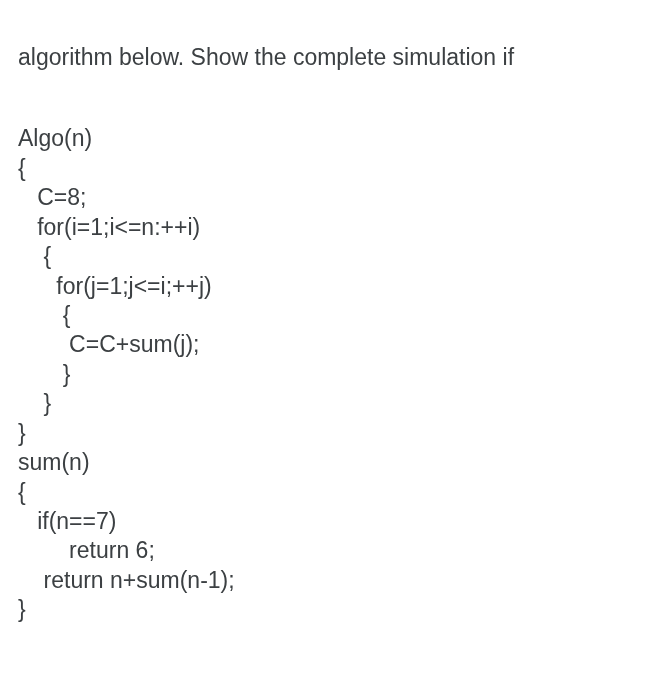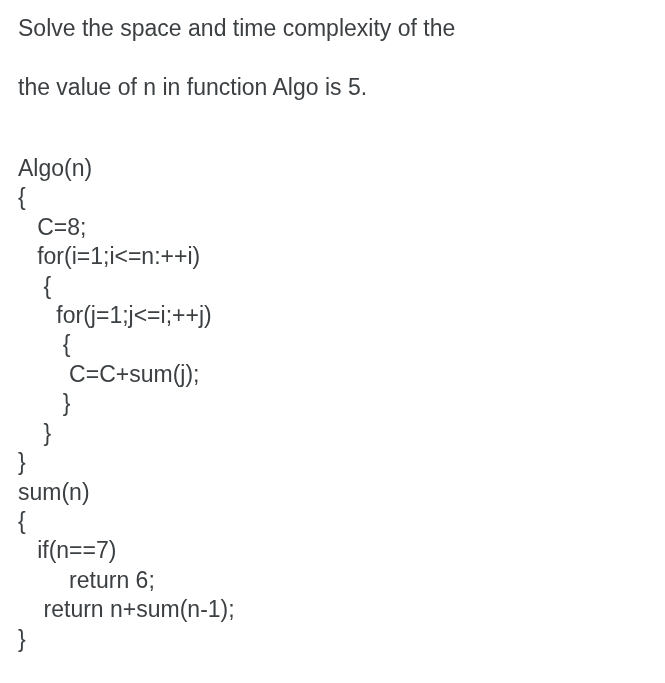--- a/index.html
+++ b/index.html
@@ -24,23 +24,22 @@
       font-family: Arial, Helvetica, sans-serif;
       white-space: pre;
       font-size: 23px;
       line-height: 1.28;
     }
   </style>
 </head>
 <body>
 
 <div class="question">
-  <span>Solve the space and time complexity of the</span><br>
   <br>
-  <span>the value of n in function Algo is 5.</span>
+  <span>algorithm below.  Show the complete simulation if</span><br>
 </div>
 
 <div class="code">
 <span>Algo(n)</span>
 <span>{</span>
 <span>   C=8;</span>
 <span>   for(i=1;i&lt;=n:++i)</span>
 <span>    {</span>
 <span>      for(j=1;j&lt;=i;++j)</span>
 <span>       {</span>

